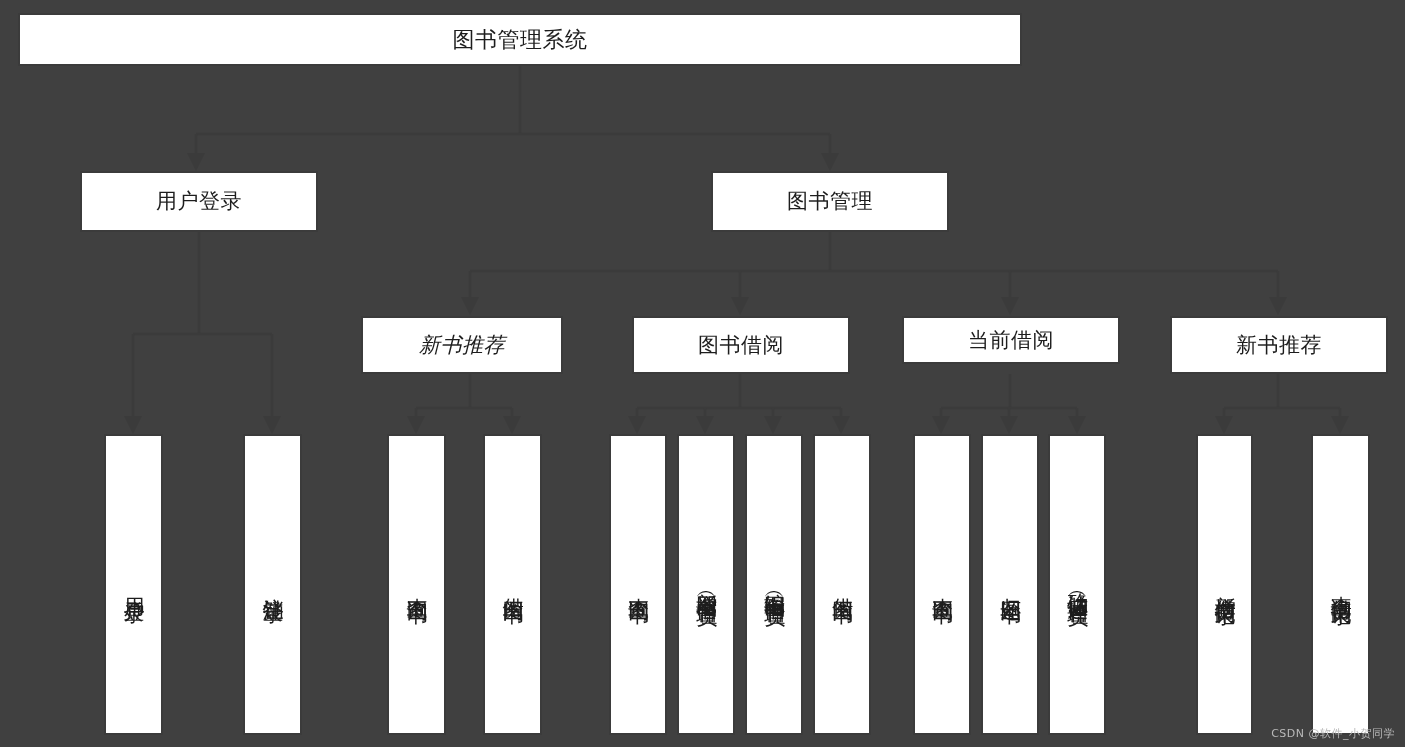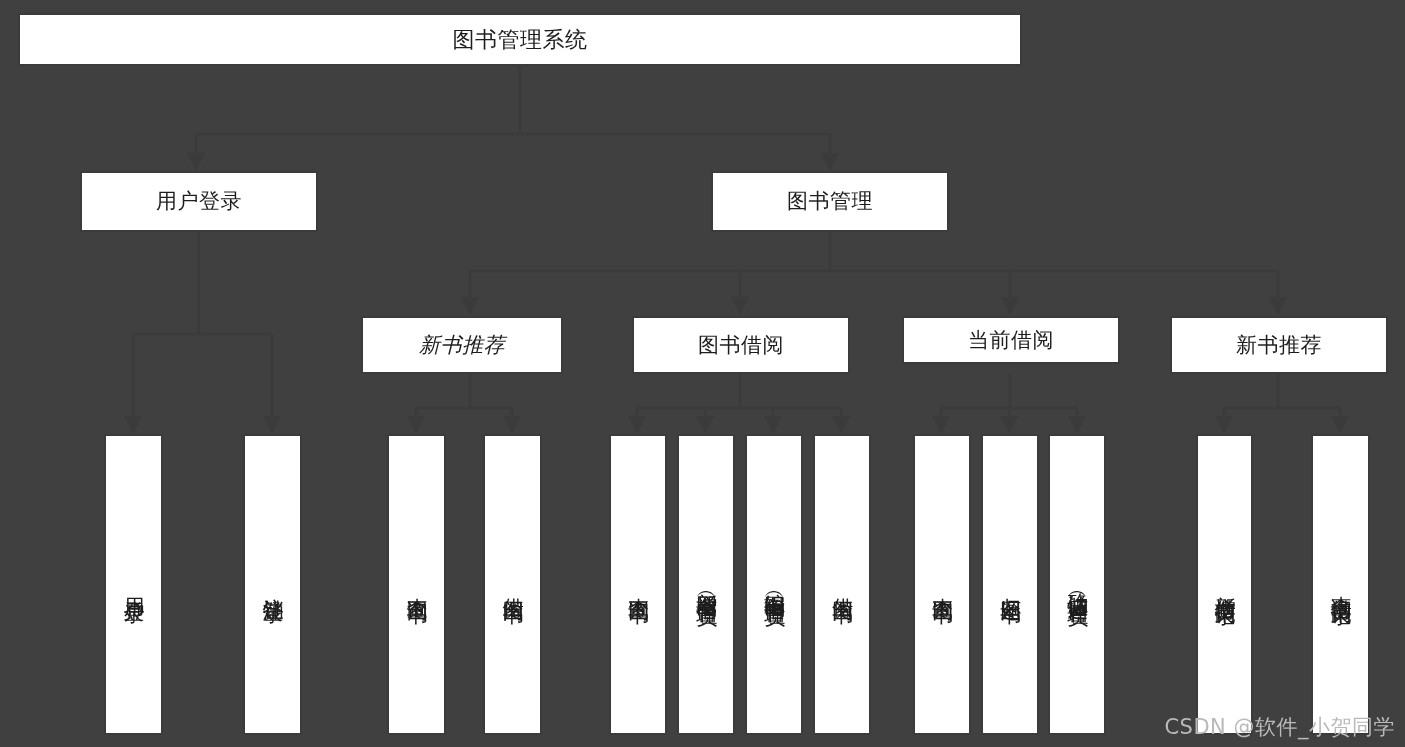--- a/index.html
+++ b/index.html
@@ -56,21 +56,21 @@
     text-orientation: upright;
     white-space: nowrap;
     font-size: 21px;
     line-height: 1.12;
     letter-spacing: 2px;
   }
   .watermark {
     position: absolute;
     right: 10px;
     bottom: 6px;
-    font-size: 21px;
+    font-size: 11px;
     color: #b9b9b9;
     white-space: nowrap;
     z-index: 5;
     letter-spacing: 0.5px;
   }
 </style>
 </head>
 <body>
 
 <div id="diagram-root">

